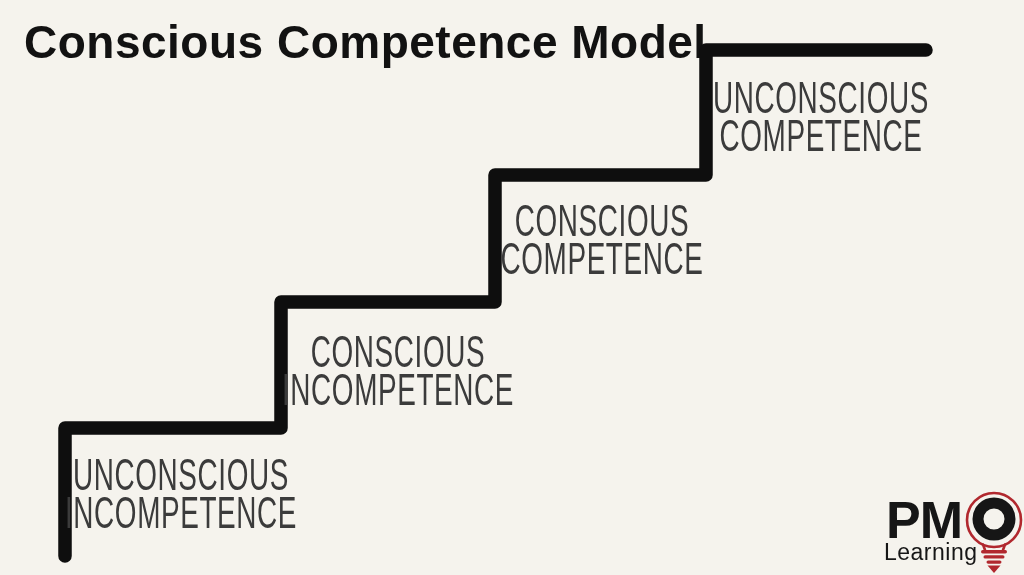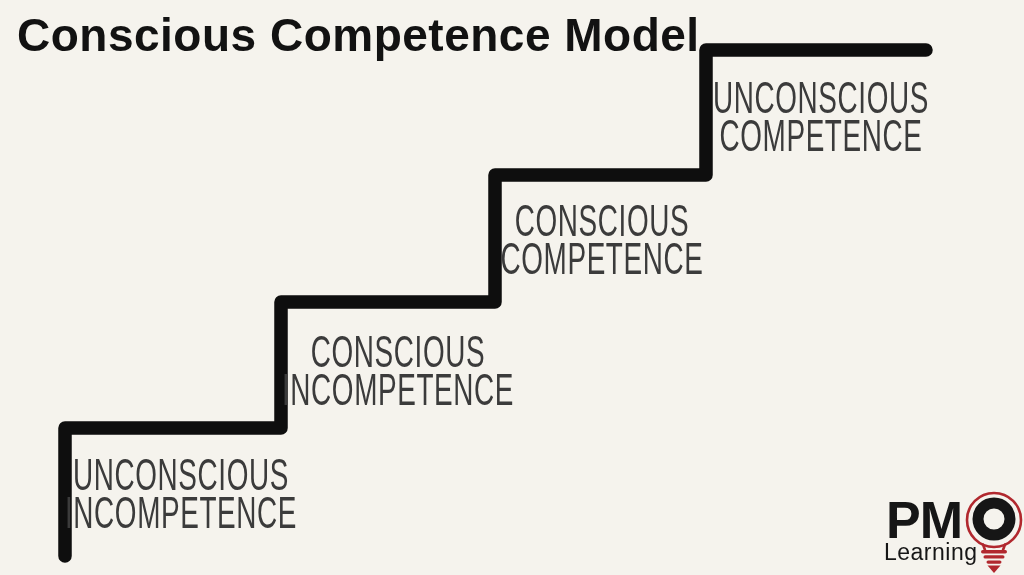--- a/index.html
+++ b/index.html
@@ -8,21 +8,21 @@
     width: 1024px;
     height: 575px;
     background: #f5f3ed;
     overflow: hidden;
     font-family: "Liberation Sans", sans-serif;
   }
   .title {
     position: absolute;
     left: 13px;
     top: 4px;
-    margin: 4px;
+    margin: 11px;
     font-size: 46px;
     font-weight: 700;
     letter-spacing: 0.5px;
     color: #121212;
     white-space: nowrap;
   }
   .stairs-svg {
     position: absolute;
     left: 0; top: 0;
     width: 1024px; height: 575px;

